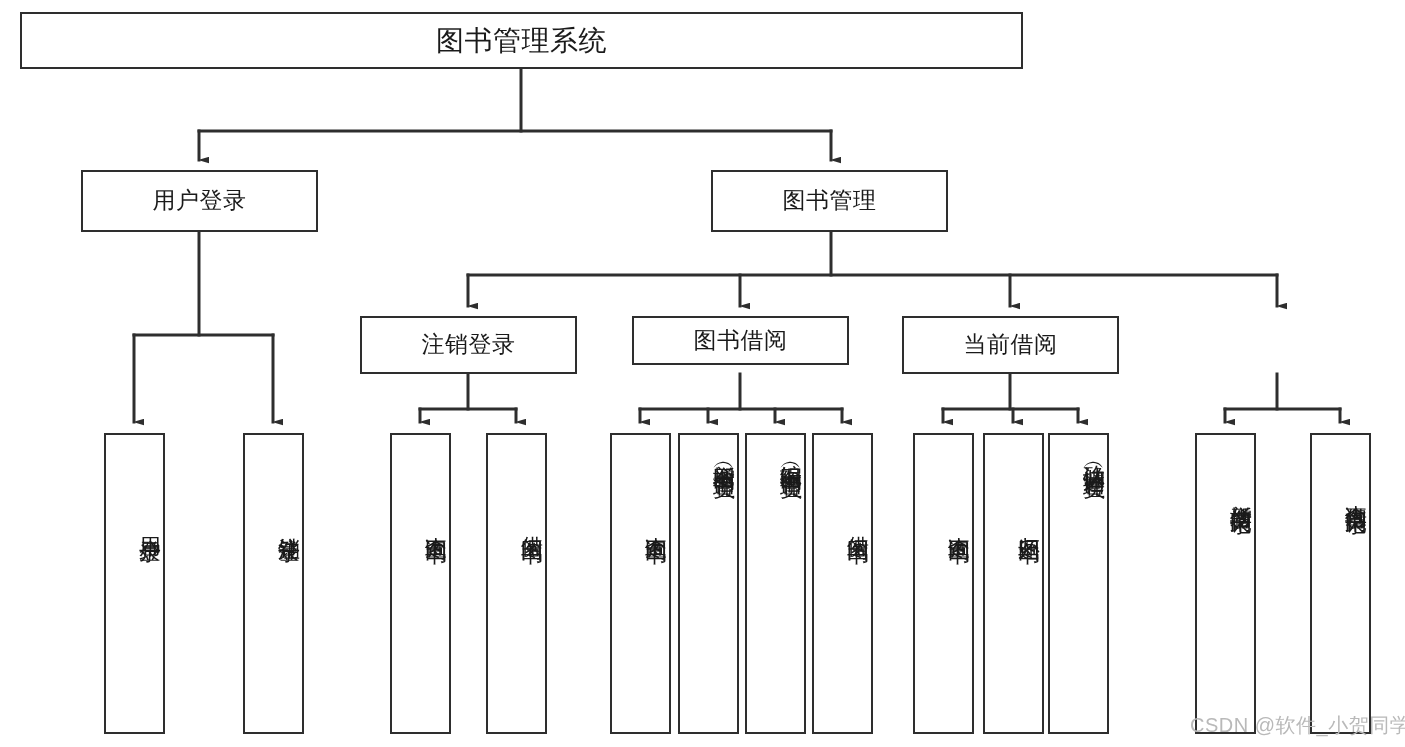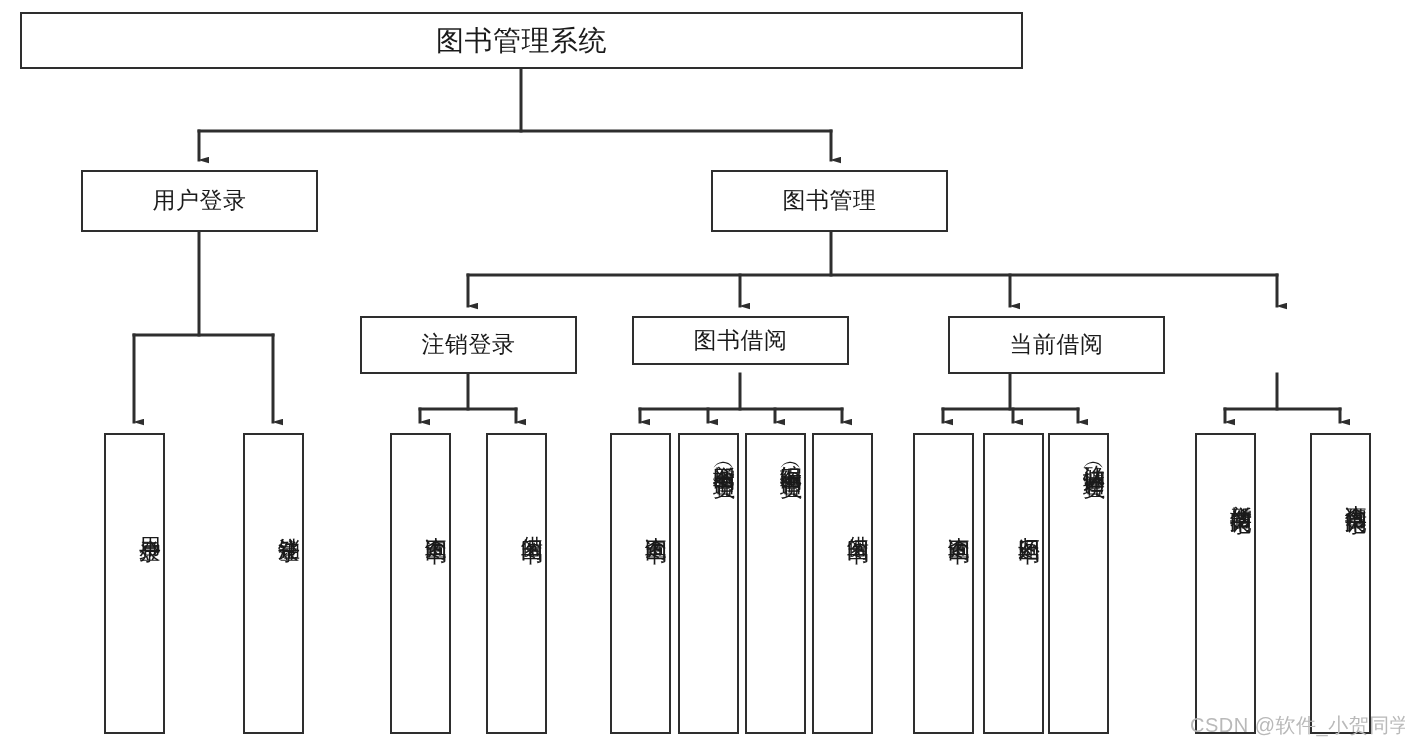--- a/index.html
+++ b/index.html
@@ -143,21 +143,21 @@
   </div>
 
   <div class="node h" style="left:360px; top:316px; width:217px; height:58px;">
     <span>注销登录</span>
   </div>
 
   <div class="node h" style="left:632px; top:316px; width:217px; height:49px;">
     <span>图书借阅</span>
   </div>
 
-  <div class="node h" style="left:902px; top:316px; width:217px; height:58px;margin-left:46px;">
+  <div class="node h" style="left:902px; top:316px; width:217px; height:58px;">
     <span>当前借阅</span>
   </div>
 
 
   <div class="node v" style="left:104px; top:433px; width:61px; height:301px; padding-top:84px;">
     <span class="vlabel">用户登录</span>
   </div>
 
   <div class="node v" style="left:243px; top:433px; width:61px; height:301px; padding-top:84px;">
     <span class="vlabel">注销登录</span>

